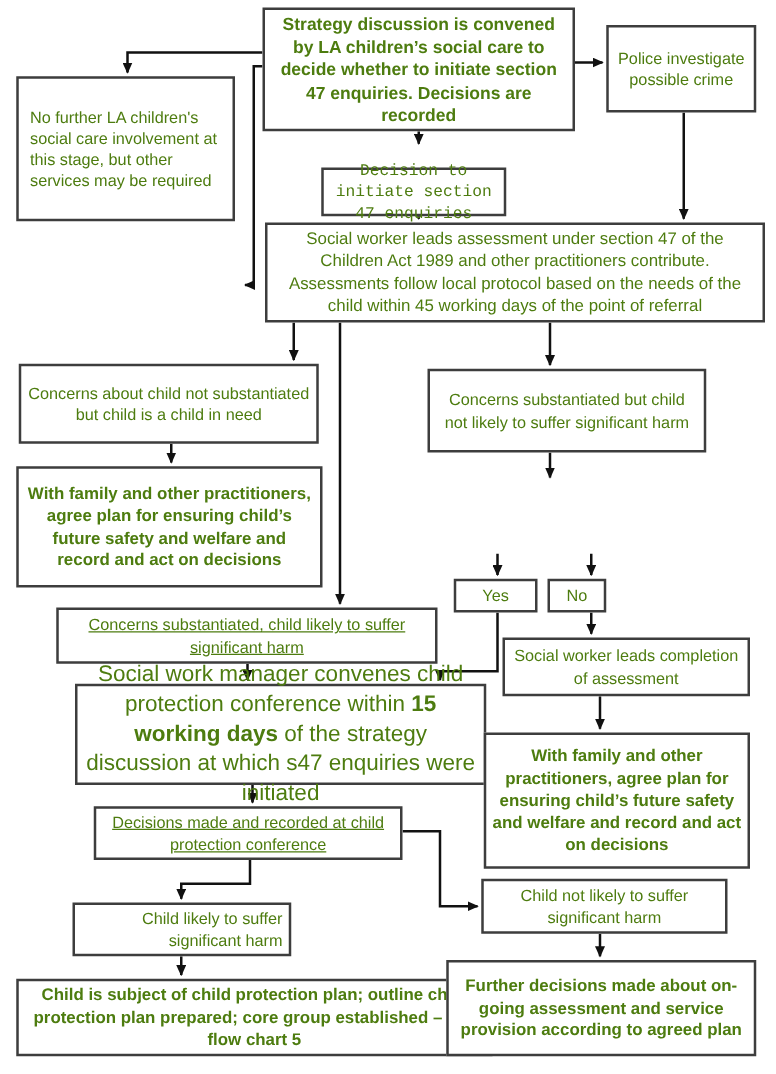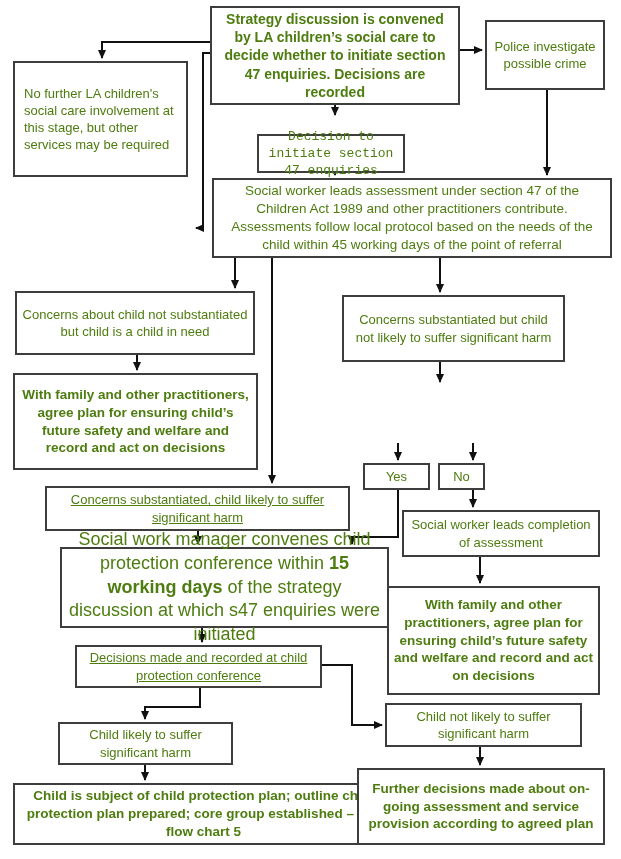--- a/index.html
+++ b/index.html
@@ -39,21 +39,21 @@
   #b-concerns-sub-notlikely{left:342px;top:295px;width:223px;height:67px;}
   #b-with-family-left{left:13px;top:373px;width:245px;height:97px;font-size:13.5px;}
   #b-agree-conference{left:342px;top:385px;width:223px;height:58px;}
   #b-yes{left:363px;top:463px;width:67px;height:27px;}
   #b-no{left:438px;top:463px;width:47px;height:27px;}
   #b-concerns-sub-likely{left:45px;top:486px;width:305px;height:45px;text-decoration:underline;}
   #b-sw-completion{left:402px;top:510px;width:198px;height:47px;}
   #b-swm-conference{left:36px;top:547px;width:329px;height:81px;font-size:18px;margin-left:24px;}
   #b-with-family-right{left:387px;top:586px;width:213px;height:109px;font-size:13.5px;}
   #b-decisions-recorded{left:75px;top:645px;width:247px;height:43px;text-decoration:underline;}
-  #b-child-likely{left:58px;top:722px;width:175px;height:43px;}
+  #b-child-likely{left:58px;top:722px;width:175px;height:43px;text-align:right;}
   #b-child-not-likely{left:385px;top:703px;width:197px;height:44px;}
   #b-child-subject{left:13px;top:783px;width:381px;height:62px;font-size:13.5px;}
   #b-further-decisions{left:357px;top:768px;width:248px;height:77px;font-size:13.5px;}
   .wire{stroke:#111;stroke-width:2;fill:none;}
 </style>
 </head>
 <body>
 
 <div id="canvas">
 

